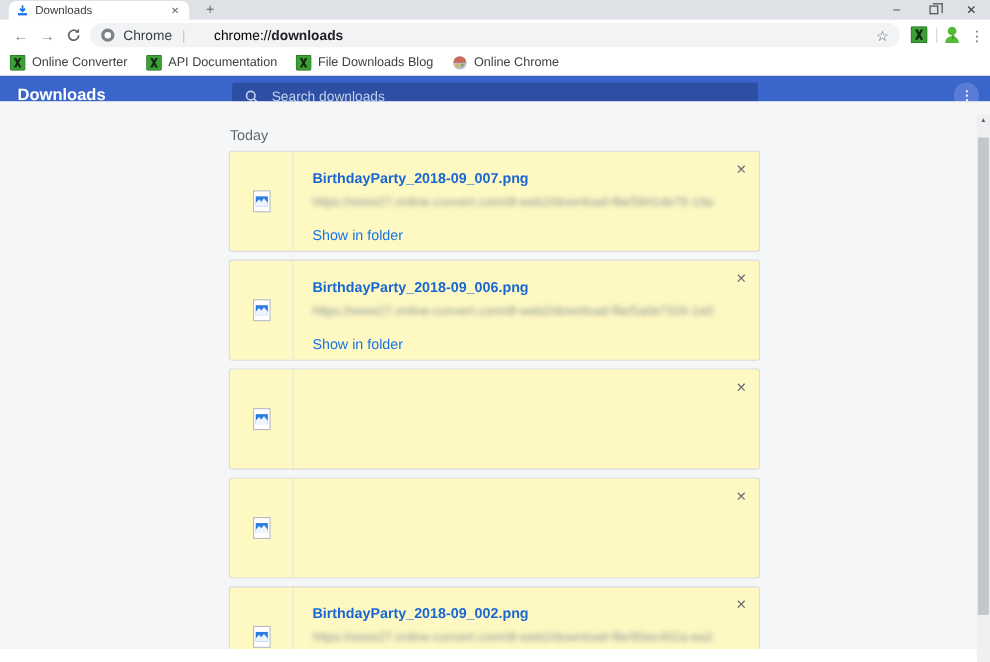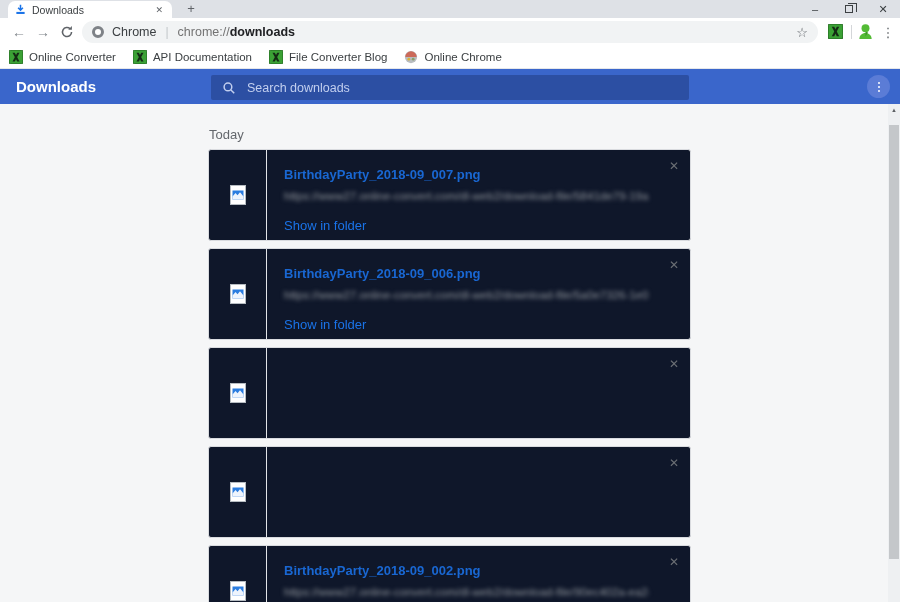--- a/index.html
+++ b/index.html
@@ -26,21 +26,21 @@
   
   .toolbar { position:absolute; left:0; top:18px; width:900px; height:28px; background:#fff; }
   .nav-btn { position:absolute; top:0; height:28px; display:flex; align-items:center; justify-content:center;
              width:22px; font-size:14px; color:#80868b; cursor:pointer; }
   .nav-back { left:8px; } .nav-fwd { left:32px; } .nav-reload { left:56px; }
   .omnibox { position:absolute; left:82px; top:3px; width:736px; height:22px; border-radius:11px;
              background:#f1f3f4; display:flex; align-items:center; padding:0 10px; cursor:text; }
   .chip-icon { width:12px; height:12px; border-radius:50%; border:3px solid #7e8287; background:#fff; flex:0 0 auto; }
   .chip-label { margin-left:8px; font-size:12.5px; color:#3c4043; }
   .chip-divider { margin:0 9px; color:#c4c7cb; font-size:12px; }
-  .addr-scheme { font-size:12.5px; color:#737373; }
+  .addr-scheme { font-size:12.5px; color:#000000;margin-left:17px; }
   .addr-host { font-size:12.5px; color:#202124; font-weight:bold; }
   .omni-spacer { flex:1; }
   .star-btn { font-size:13px; color:#5f6368; cursor:pointer; }
   .ext-icon { position:absolute; left:828px; top:6px; width:15px; height:15px; cursor:pointer; }
   .toolbar-sep { position:absolute; left:851px; top:7px; width:1px; height:14px; background:#d4d6d9; }
   .avatar { position:absolute; left:857px; top:5px; width:17px; height:17px; cursor:pointer; }
   .menu-btn { position:absolute; left:878px; top:0; width:20px; height:28px; display:flex; align-items:center;
               justify-content:center; font-size:13px; color:#5f6368; cursor:pointer; }
 
   
@@ -59,24 +59,24 @@
   .search-icon { width:14px; height:14px; flex:0 0 auto; }
   .search-input { flex:1; margin-left:11px; background:transparent; border:none; outline:none;
                   font-family:"Liberation Sans", sans-serif; font-size:12.5px; color:#ffffff; }
   .search-input::placeholder { color:#c2cfef; opacity:1; }
   .more-circle { position:absolute; right:10px; top:6px; width:23px; height:23px; border-radius:50%;
                  background:#5b7cd6; display:flex; flex-direction:column; align-items:center;
                  justify-content:center; gap:2px; cursor:pointer; }
   .more-circle span { width:2px; height:2px; background:#fff; border-radius:50%; }
 
   
-  .content { position:absolute; left:0; top:104px; width:900px; height:498px; background:#f5f6f7; overflow:hidden; }
+  .content { position:absolute; left:0; top:92px; width:900px; height:498px; background:#f5f6f7; overflow:hidden; }
   .today { position:absolute; left:209px; top:23px; font-size:13px; color:#63676c; }
   .list { position:absolute; left:208px; top:45px; width:483px; }
-  .card { width:483px; height:92px; margin-bottom:7px; background:#0f172a; border:1px solid #d9dbdf;
+  .card { width:483px; height:92px; margin-bottom:7px; background:#fef9c3; border:1px solid #d9dbdf;
           border-radius:3px; display:flex; position:relative; }
   .icon-col { width:58px; flex:0 0 auto; border-right:1px solid #e2e4e8; display:flex;
               align-items:center; justify-content:center; }
   .file-icon { width:24px; height:24px; }
   .card-body { padding:15px 0 0 17px; }
   .file-link { display:inline-block; font-size:13px; font-weight:bold; color:#1967d2;
                text-decoration:none; cursor:pointer; }
   .file-url { margin-top:7px; font-size:11.5px; color:#8f949a; width:365px; white-space:nowrap;
               overflow:hidden; filter:blur(2.2px); }
   .folder-link { display:inline-block; margin-top:16px; font-size:13px; color:#1a73e8;
@@ -162,21 +162,21 @@
           <path d="M12 3H9.4L4 13h2.6z" fill="#142a14"></path>
       </svg>
       <span class="bm-label">API Documentation</span>
     </div>
     <div class="bookmark">
       <svg class="bm-icon" viewBox="0 0 16 16">
         <rect width="16" height="16" rx="2" fill="#3ba135" stroke="#1f5c1d"></rect>
         <path d="M4 3h2.6L12 13H9.4z" fill="#142a14"></path>
           <path d="M12 3H9.4L4 13h2.6z" fill="#142a14"></path>
       </svg>
-      <span class="bm-label">File Converter Blog</span>
+      <span class="bm-label">File Downloads Blog</span>
     </div>
     <div class="bookmark">
       <svg class="bm-icon" viewBox="0 0 16 16">
         <circle cx="8" cy="8" r="7" fill="#b9bdc1"></circle>
         <path d="M1.5 8a6.5 6.5 0 0 1 13 0z" fill="#cc6a5a"></path>
         <circle cx="5.5" cy="10.5" r="1.6" fill="#d9b23c"></circle>
         <circle cx="10.5" cy="10.5" r="1.6" fill="#8aa06b"></circle>
       </svg>
       <span class="bm-label">Online Chrome</span>
     </div>

